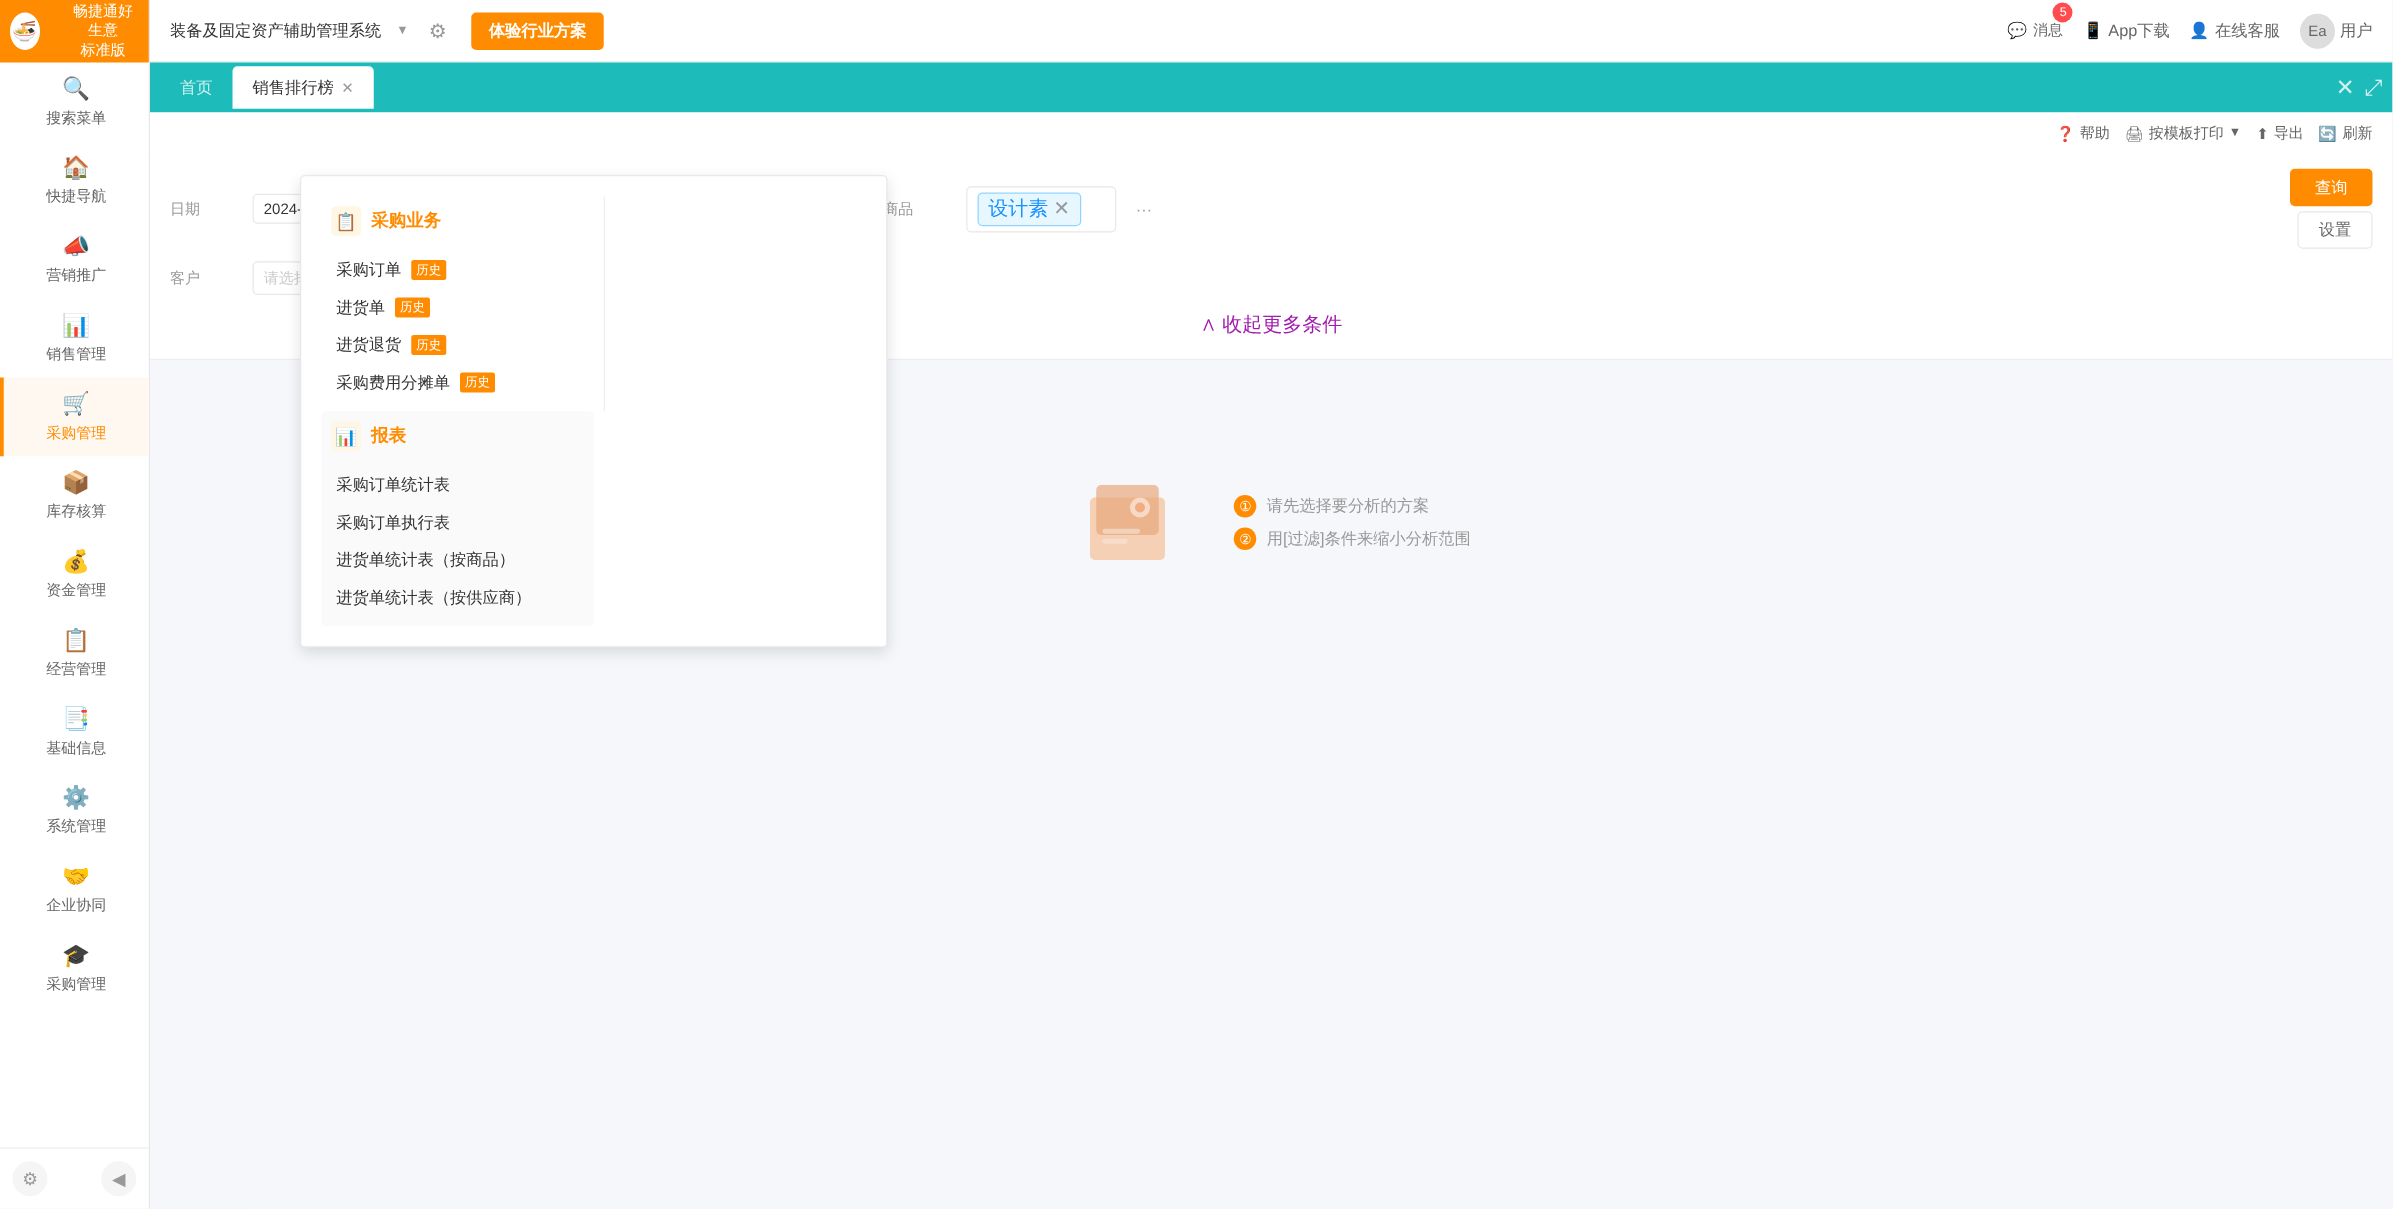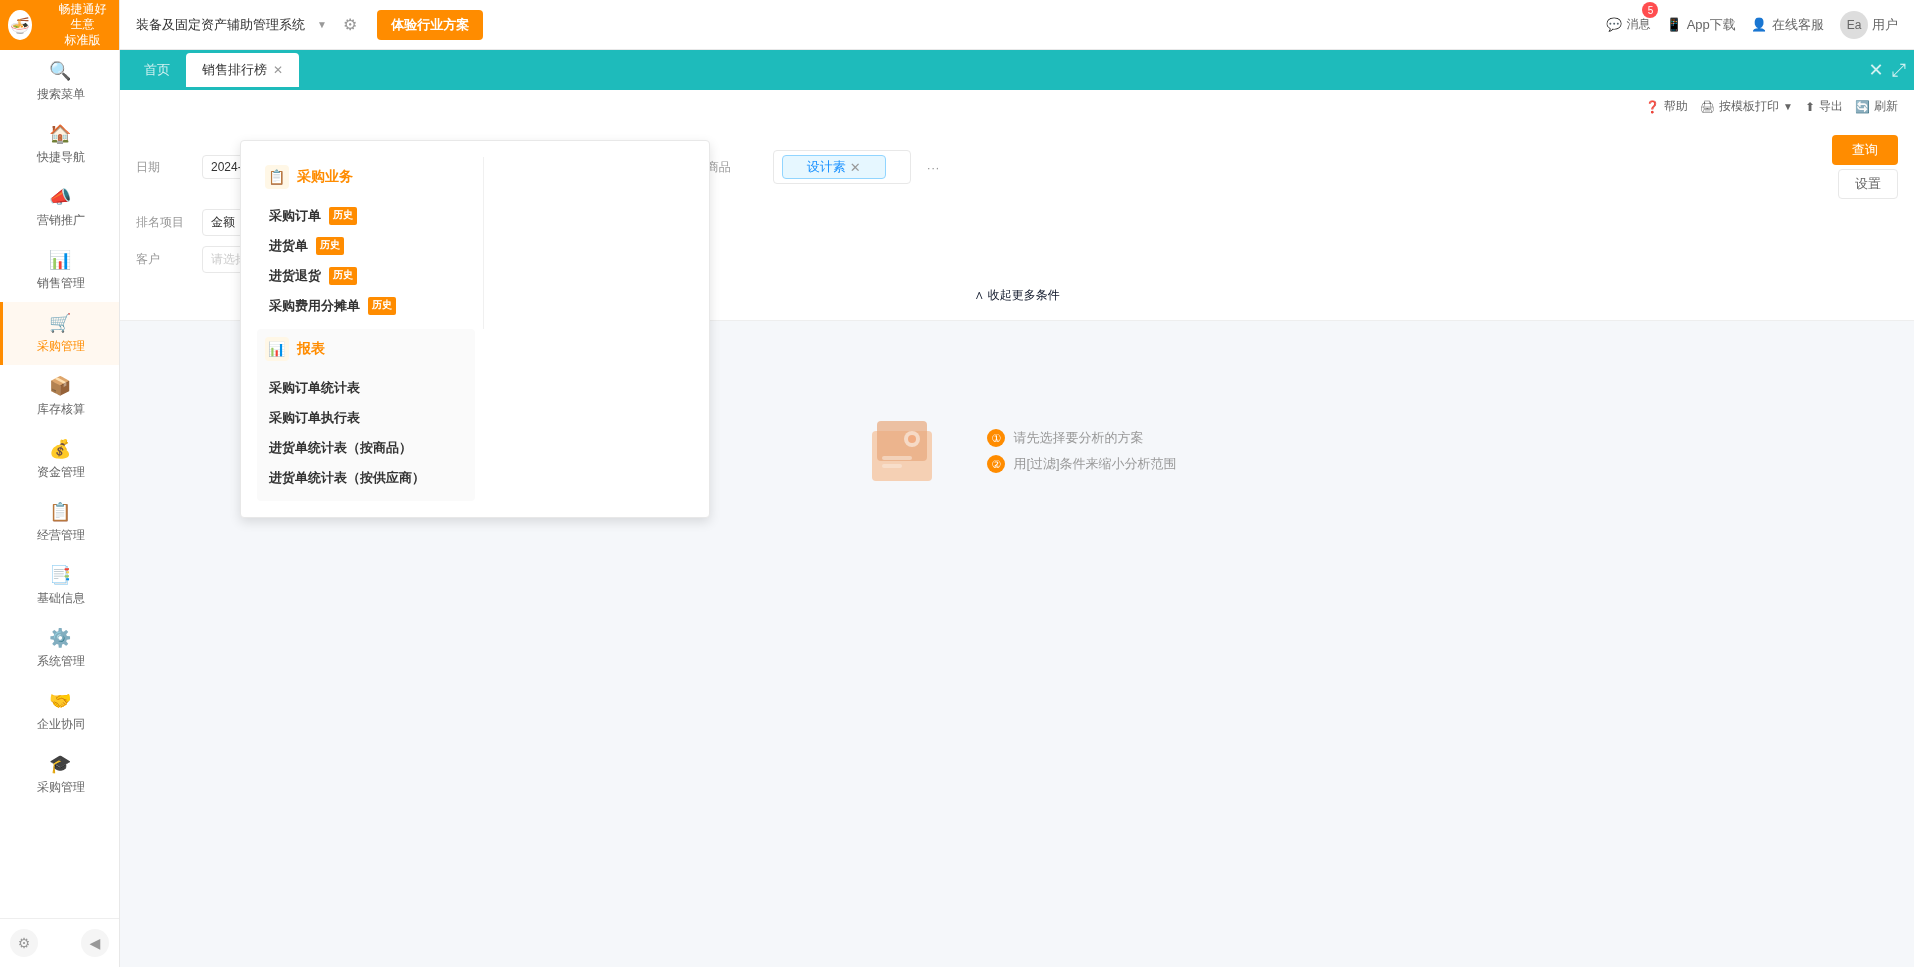--- a/index.html
+++ b/index.html
@@ -196,22 +196,22 @@
       font-size: 12px;
       cursor: pointer;
       position: relative;
       display: flex; align-items: center; gap: 4px;
       min-width: 120px;
     }
     .filter-tag {
       background: #e6f7ff;
       border: 1px solid #91d5ff;
       border-radius: 4px;
-      padding: 2px 24px;
-      font-size: 13px;
+      padding: 2px 8px;
+      font-size: 16px;
       color: #1890ff;
       display: flex; align-items: center; gap: 4px;
     }
     .filter-tag-close { cursor: pointer; color: #999; }
     .filter-dots { color: #999; cursor: pointer; }
     .filter-btn-query {
       background: #ff8c00;
       color: #fff;
       border: none;
       border-radius: 4px;
@@ -291,26 +291,25 @@
       margin-bottom: 12px;
     }
     .dropdown-section-title-icon {
       width: 24px; height: 24px;
       background: #fff7e6;
       border-radius: 4px;
       display: flex; align-items: center; justify-content: center;
       font-size: 14px;
     }
     .dropdown-item {
-      display: flex; gap: 8px;
+      display: flex; align-items: center; gap: 8px;
       padding: 6px 4px;
       cursor: pointer;
       color: #333; font-size: 13px;
       border-radius: 4px;
-      font-weight: bold;
     }
     .dropdown-item-badge {
       background: #ff8c00;
       color: #fff;
       border-radius: 2px;
       padding: 1px 4px;
       font-size: 10px;
     }
     .dropdown-divider {
       width: 1px;
@@ -476,44 +475,31 @@
           </div>
         </div>
         <span class="filter-dots">···</span>
 
         <div class="filter-actions-right">
           <button class="filter-btn-query">查询</button>
           <button class="filter-btn-settings">设置</button>
         </div>
       </div>
 
-      <div class="filter-row">
-        <span class="filter-label">排名项目</span>
-        <div class="filter-select" style="min-width:100px;">
-          <span>金额</span>
-          <span style="margin-left:auto;font-size:10px;color:#ccc;">▼</span>
-        </div>
-
-        <span class="filter-label">业务员</span>
-        <div class="filter-select" style="min-width:120px;">
-          <span style="color:#ccc;">请选择</span>
-        </div>
-        <span class="filter-dots">···</span>
-      </div>
 
       <div class="filter-row">
         <span class="filter-label">客户</span>
         <div class="filter-select" style="min-width:200px;">
           <span style="color:#ccc;">请选择</span>
         </div>
         <span class="filter-dots">···</span>
       </div>
 
       <div style="text-align:center;padding:4px 0;">
-        <span style="color:#0f172a;font-size:12px;cursor:pointer;">
+        <span style="color:#a21caf;font-size:16px;cursor:pointer;">
           <span>∧</span>
           <span>收起更多条件</span>
         </span>
       </div>
     </div>
 
     <div class="empty-state">
       <div style="display:flex;align-items:center;gap:30px;">
 
         <div style="width:100px;height:100px;">

